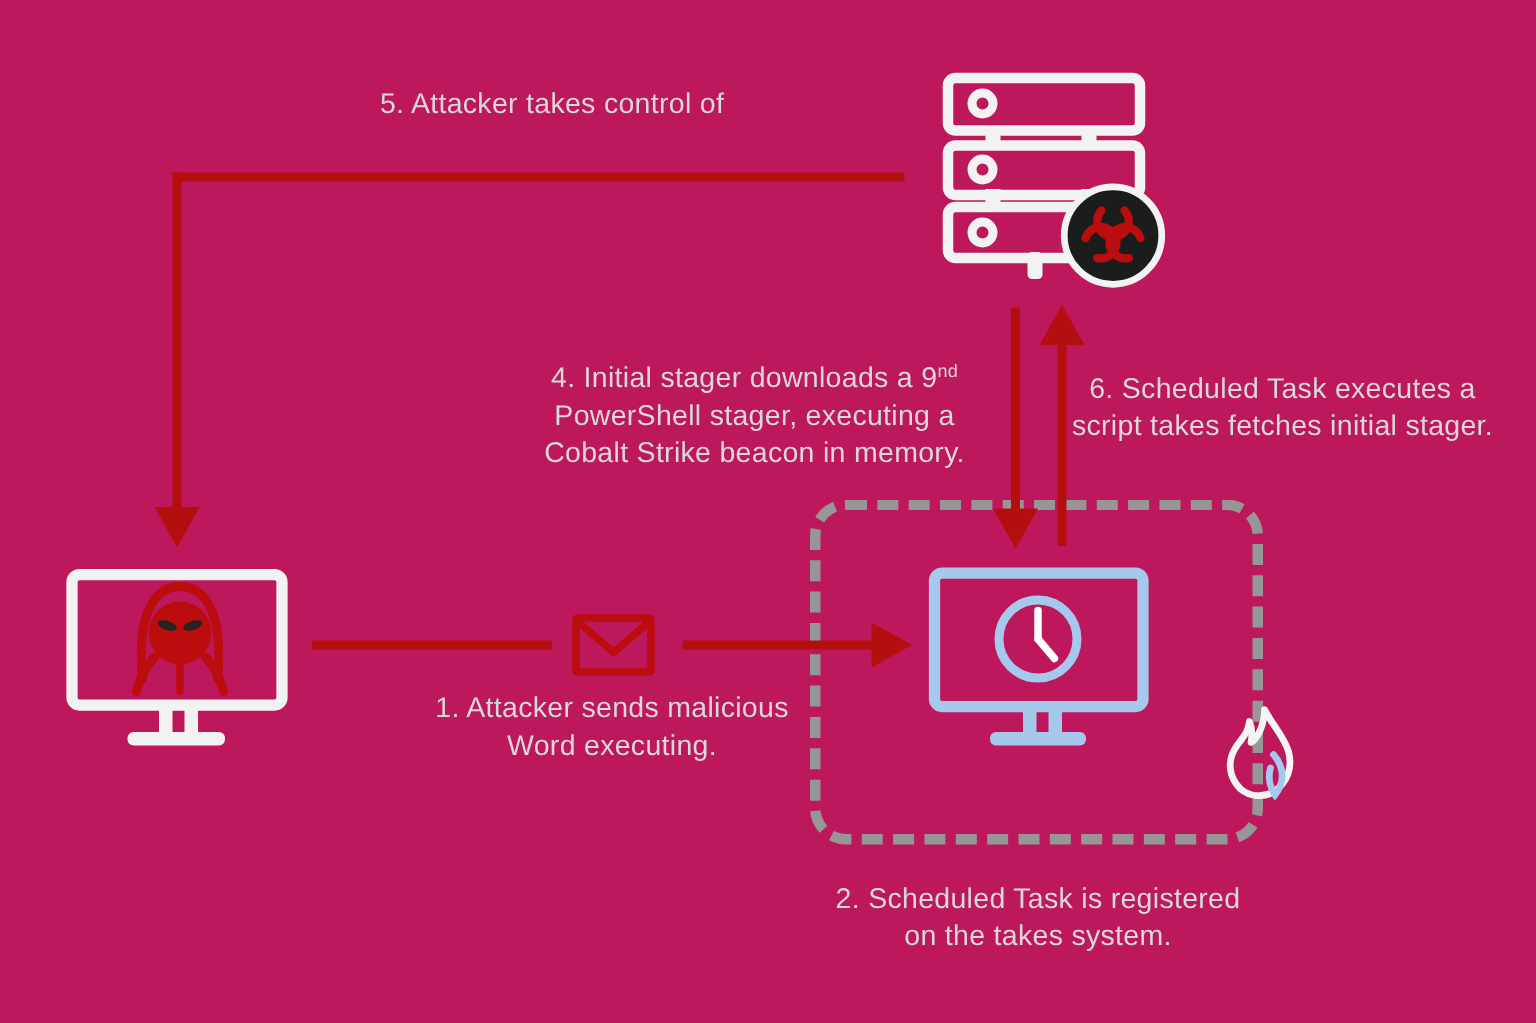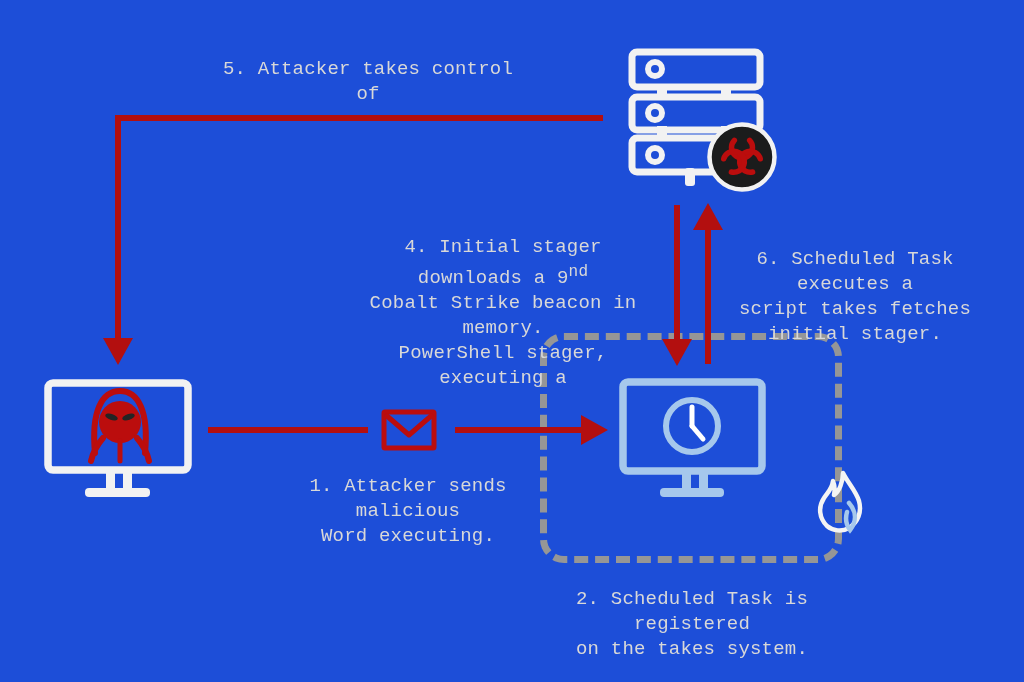--- a/index.html
+++ b/index.html
@@ -1,32 +1,32 @@
 <!DOCTYPE html>
 <html><head>
 <meta charset="utf-8">
 <style>
   html,body{margin:0;padding:0;background:#111;}
   #canvas{
     position:relative;
     width:1024px;height:682px;
-    background:#1d4ed8;
+    background:#be185d;
     overflow:hidden;
-    font-family:Liberation Mono, monospace;
+    font-family:Liberation Sans, sans-serif;
   }
   .caption{
     position:absolute;
     width:300px;
     text-align:center;
     color:#d8d8d8;
     font-size:19px;
     line-height:25px;
     letter-spacing:0.2px;
   }
-  .caption sup{font-size:16px;}
+  .caption sup{font-size:12px;}
   .rline{position:absolute;background:#b30f0f;}
   .ah{position:absolute;width:0;height:0;}
   .ah-down{border-left:15px solid transparent;border-right:15px solid transparent;border-top:27px solid #b30f0f;}
   .ah-up{border-left:15px solid transparent;border-right:15px solid transparent;border-bottom:27px solid #b30f0f;}
   .ah-right{border-top:15px solid transparent;border-bottom:15px solid transparent;border-left:27px solid #b30f0f;}
   #target-boundary{
     position:absolute;left:540px;top:333px;width:302px;height:230px;
     box-sizing:border-box;
     border:7px dashed #969696;border-radius:24px;
   }
@@ -121,30 +121,30 @@
     <path d="M 15,58 C 7,50 6,39 12,30 C 16,24 20,21 21,13 C 23,18 23,22 22,27 C 27,24 31,14 31,5 C 36,15 44,23 47,33 C 50,44 46,54 37,60 C 30,64 21,63 15,58 Z" fill="none" stroke="#f4f4f4" stroke-width="4.5" stroke-linejoin="round" stroke-linecap="round"></path>
     <path d="M 37,35 C 44,43 45,53 38,62 C 35,58 33,51 35,44" fill="none" stroke="#a6c8ec" stroke-width="4.5" stroke-linecap="round"></path>
   </svg>
 
   <div class="caption" style="left:218px;top:57px;">
     <div>5. Attacker takes control of</div>
   </div>
 
   <div class="caption" style="left:353px;top:235px;">
     <div><span>4. Initial stager downloads a 9</span><sup>nd</sup></div>
+    <div>PowerShell stager, executing a</div>
     <div>Cobalt Strike beacon in memory.</div>
-    <div>PowerShell stager, executing a</div>
   </div>
 
   <div class="caption" style="left:705px;top:247px;">
     <div>6. Scheduled Task executes a</div>
     <div>script takes fetches initial stager.</div>
   </div>
 
-  <div class="caption" style="left:258px;top:474px;">
+  <div class="caption" style="left:258px;top:460px;">
     <div>1. Attacker sends malicious</div>
     <div>Word executing.</div>
   </div>
 
   <div class="caption" style="left:542px;top:587px;">
     <div>2. Scheduled Task is registered</div>
     <div>on the takes system.</div>
   </div>
 
 </div>

